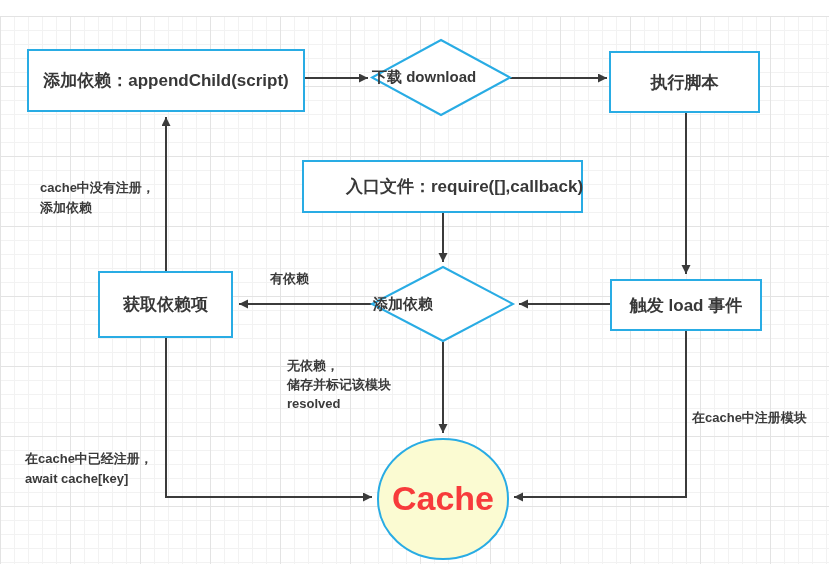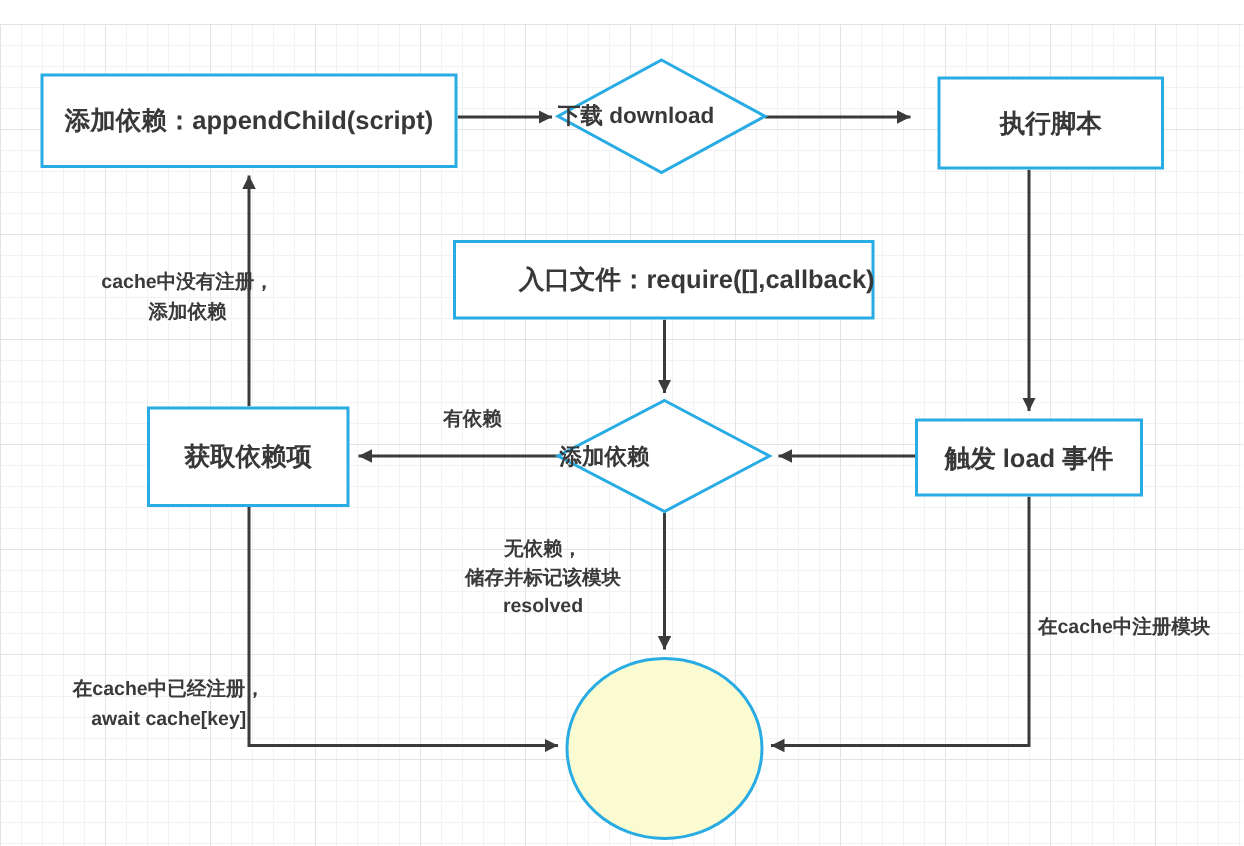--- a/index.html
+++ b/index.html
@@ -31,21 +31,21 @@
     white-space:nowrap;
   }
   .shape-label{
     position:absolute;
     text-align:left;
     font-size:15px;font-weight:600;color:#383838;
     white-space:nowrap;
   }
   .edge-label{
     position:absolute;
-    text-align:center;
+    text-align:left;
     font-size:13px;font-weight:600;color:#3a3a3a;
     line-height:20px;
     white-space:pre-line;
   }
   .cache-text{
     position:absolute;
     left:378px;top:462px;width:130px;
     text-align:center;
     font-size:34px;font-weight:bold;color:#f73b3b;
     line-height:40px;
@@ -78,40 +78,41 @@
 
     <polygon points="443,251 513,288 443,325 372,288" fill="#ffffff" stroke="#29ace4" stroke-width="2"></polygon>
 
     <ellipse cx="443" cy="483" rx="65" ry="60" fill="#fbfbd2" stroke="#29ace4" stroke-width="2"></ellipse>
   </svg>
 
   <div class="rect-node" style="left:27px;top:33px;width:278px;height:63px;">
     <span>添加依赖：appendChild(script)</span>
   </div>
 
-  <div class="rect-node" style="left:625px;top:35px;width:151px;height:62px;font-family:Liberation Mono, monospace;">
+  <div class="rect-node" style="left:609px;top:35px;width:151px;height:62px;font-family:Liberation Mono, monospace;">
     <span>执行脚本</span>
   </div>
 
   <div class="rect-node" style="left:302px;top:144px;width:281px;height:53px;padding-left:44px;">
     <span>入口文件：require([],callback)</span>
   </div>
 
   <div class="rect-node" style="left:98px;top:255px;width:135px;height:67px;">
     <span>获取依赖项</span>
   </div>
 
   <div class="rect-node" style="left:610px;top:263px;width:152px;height:52px;">
     <span>触发 load 事件</span>
   </div>
 
   <div class="shape-label" style="left:372px;top:52px;width:138px;">下载 download</div>
 
   <div class="shape-label" style="left:373px;top:279px;width:140px;">添加依赖</div>
 
+  <div class="cache-text">Cache</div>
 
   <div class="edge-label" style="left:270px;top:253px;width:90px;">有依赖</div>
 
   <div class="edge-label" style="left:287px;top:340px;width:150px;line-height:19px;">无依赖，
 储存并标记该模块
 resolved</div>
 
   <div class="edge-label" style="left:40px;top:162px;width:170px;">cache中没有注册，
 添加依赖</div>
 

